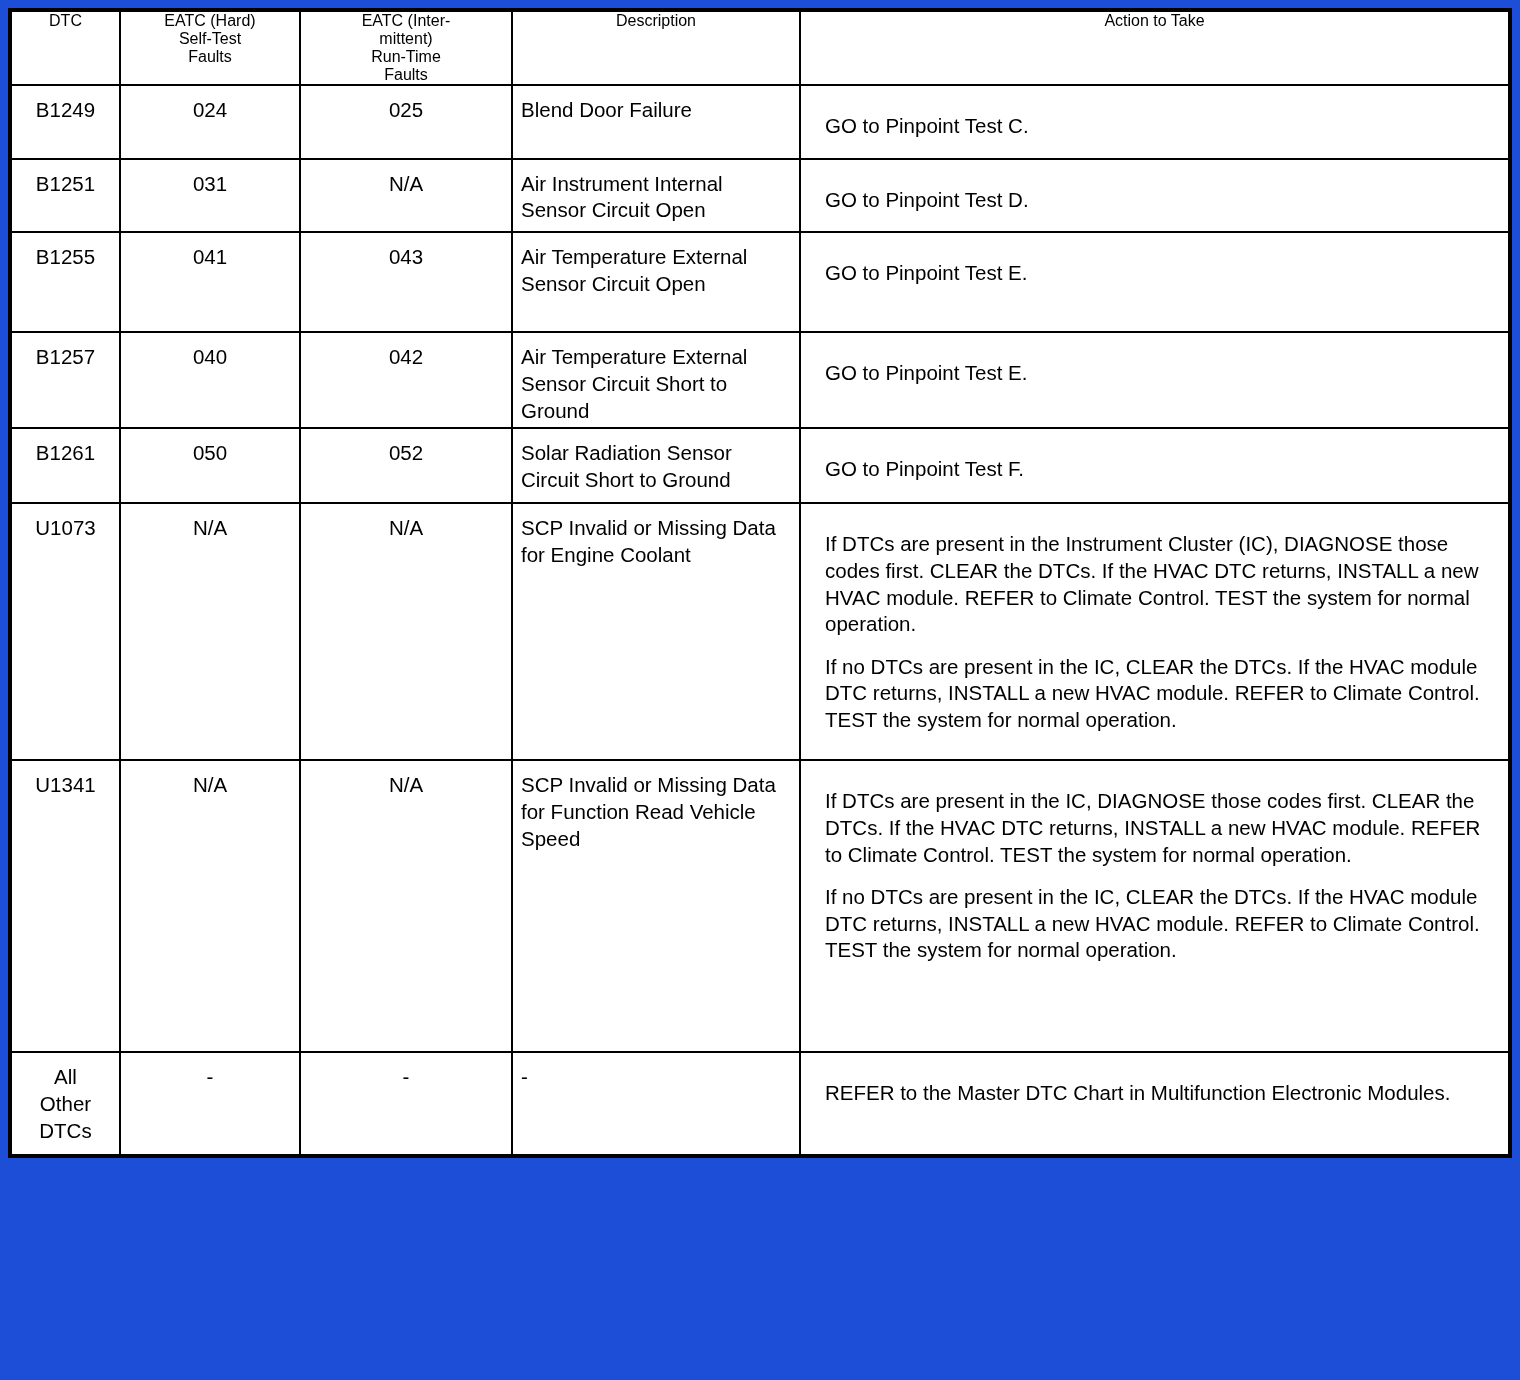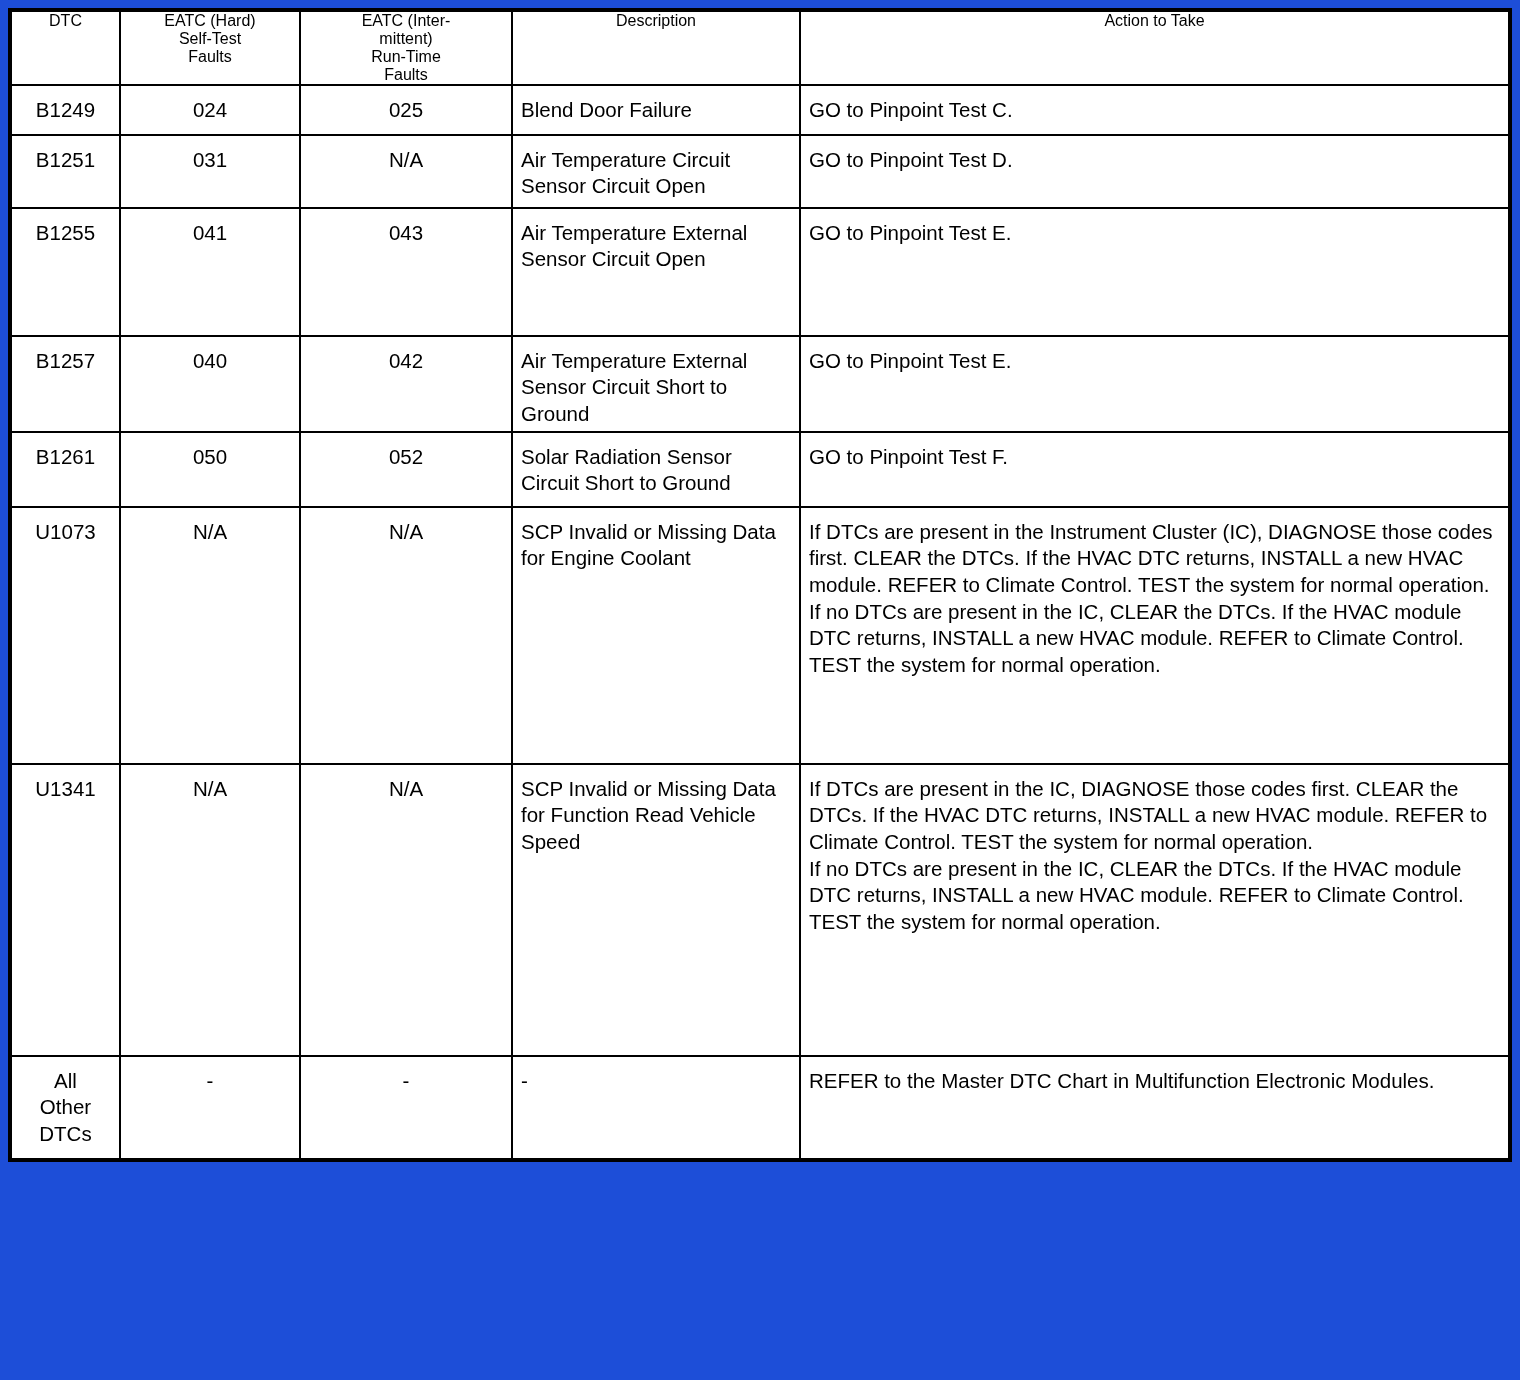--- a/index.html
+++ b/index.html
@@ -62,21 +62,21 @@
   td.lft {
     text-align: left;
     padding: 11px 6px 2px 8px;
   }
   td.dtc-cell {
     text-align: center;
     padding: 11px 3px 10px 3px;
   }
   td.dtc-cell .multi { display: block; line-height: 1.30; }
 
-  .para { margin: 0; }
+  .para { margin: 16px; }
   .para + .para { margin-top: 0; }
 </style>
 </head>
 <body>
 
 <div class="sheet">
   <table class="dtc-table">
     <colgroup>
       <col class="c-dtc">
         <col class="c-hard">
@@ -117,26 +117,26 @@
           <td class="cell lft">
             <p class="para">GO to Pinpoint Test C.</p>
           </td>
         </tr>
         <tr style="height: 73px;">
           <td class="cell dtc-cell">
             <span class="multi">B1251</span>
           </td>
           <td class="cell ctr">031</td>
           <td class="cell ctr">N/A</td>
-          <td class="cell lft">Air Temperature Circuit Sensor Circuit Open</td>
+          <td class="cell lft">Air Instrument Internal Sensor Circuit Open</td>
           <td class="cell lft">
             <p class="para">GO to Pinpoint Test D.</p>
           </td>
         </tr>
-        <tr style="height: 128px;">
+        <tr style="height: 100px;">
           <td class="cell dtc-cell">
             <span class="multi">B1255</span>
           </td>
           <td class="cell ctr">041</td>
           <td class="cell ctr">043</td>
           <td class="cell lft">Air Temperature External Sensor Circuit Open</td>
           <td class="cell lft">
             <p class="para">GO to Pinpoint Test E.</p>
           </td>
         </tr>

